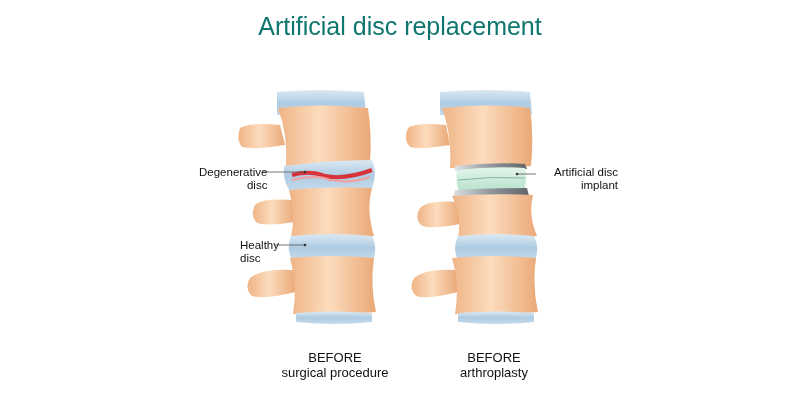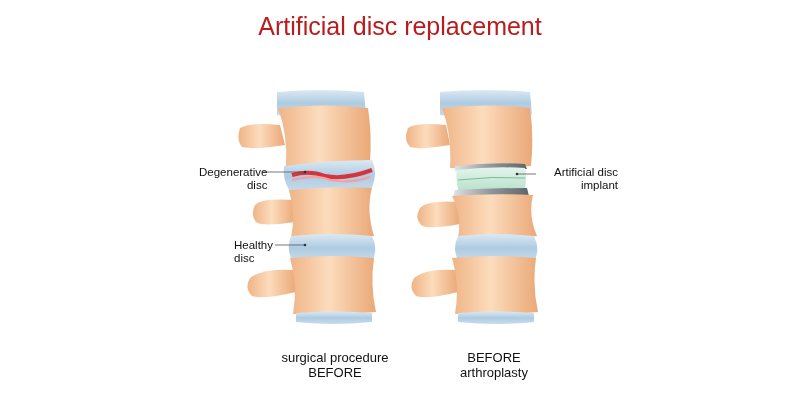--- a/index.html
+++ b/index.html
@@ -1,17 +1,17 @@
 <!DOCTYPE html>
 <html><head>
 <meta charset="utf-8">
 <style>
   html,body{margin:0;padding:0;background:#fff;}
   body{width:800px;height:400px;position:relative;overflow:hidden;font-family:"Liberation Sans",sans-serif;color:#111;}
-  .title{position:absolute;top:12px;left:0;width:800px;text-align:center;font-size:25px;color:#b91c1c;}
+  .title{position:absolute;top:12px;left:0;width:800px;text-align:center;font-size:25px;color:#0f766e;}
   svg.fig{position:absolute;left:0;top:0;}
   .lbl{position:absolute;font-size:11.5px;line-height:13px;color:#111;}
   .cap{position:absolute;font-size:13px;line-height:15px;text-align:center;width:160px;color:#111;}
 </style>
 </head>
 <body>
 
 <div class="title">Artificial disc replacement</div>
 
 <svg class="fig" width="800" height="400" viewBox="0 0 800 400">
@@ -96,29 +96,29 @@
   <line x1="275" y1="245" x2="305" y2="245" stroke="#555" stroke-width="0.8"></line>
   <circle cx="305" cy="245" r="1.3" fill="#333"></circle>
   <line x1="517" y1="174" x2="536" y2="174" stroke="#555" stroke-width="0.8"></line>
   <circle cx="517" cy="174" r="1.3" fill="#333"></circle>
 </svg>
 
 <div class="lbl" style="left:199px;top:166px;text-align:right;">
   <div>Degenerative</div>
   <div>disc</div>
 </div>
-<div class="lbl" style="left:234px;top:239px;">
+<div class="lbl" style="left:240px;top:239px;">
   <div>Healthy</div>
   <div>disc</div>
 </div>
 <div class="lbl" style="left:536px;top:166px;text-align:right;width:82px;">
   <div>Artificial disc</div>
   <div>implant</div>
 </div>
 
 <div class="cap" style="left:255px;top:350px;">
+  <div>BEFORE</div>
   <div>surgical procedure</div>
-  <div>BEFORE</div>
 </div>
 <div class="cap" style="left:414px;top:350px;">
   <div>BEFORE</div>
   <div>arthroplasty</div>
 </div>
 
 </body></html>

